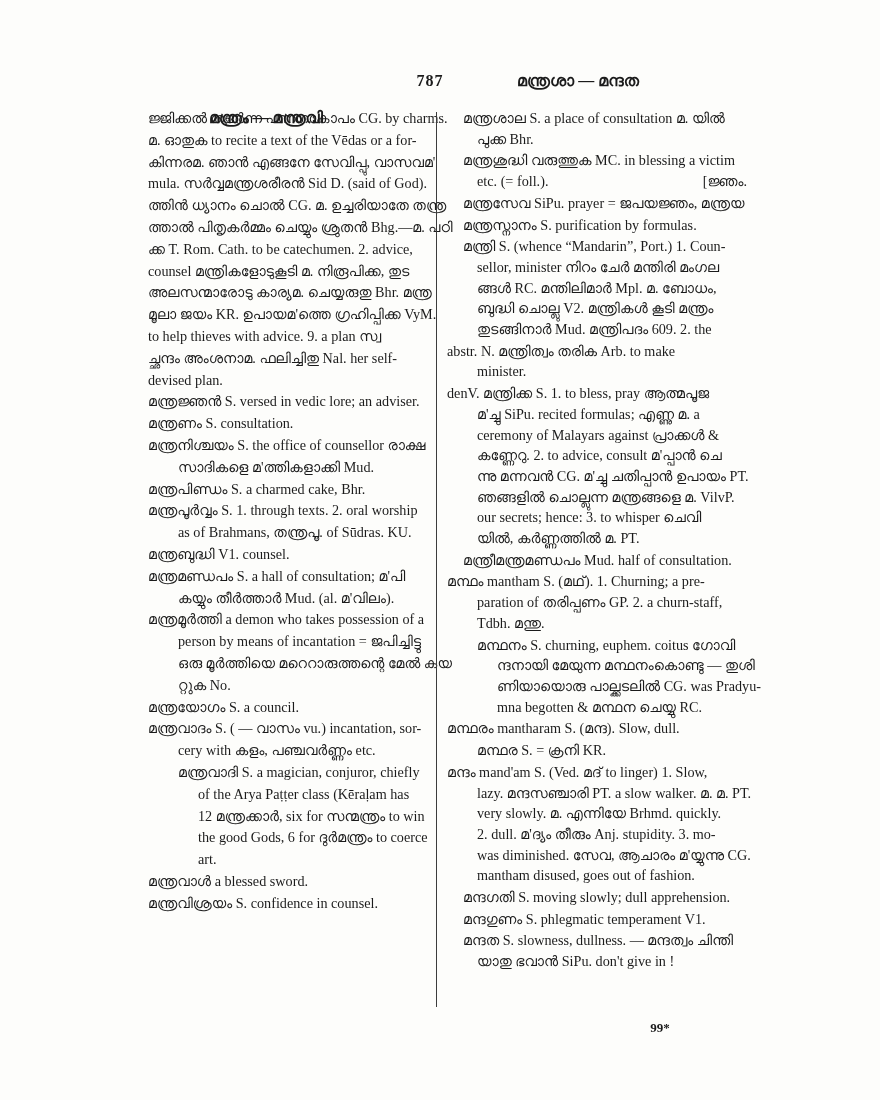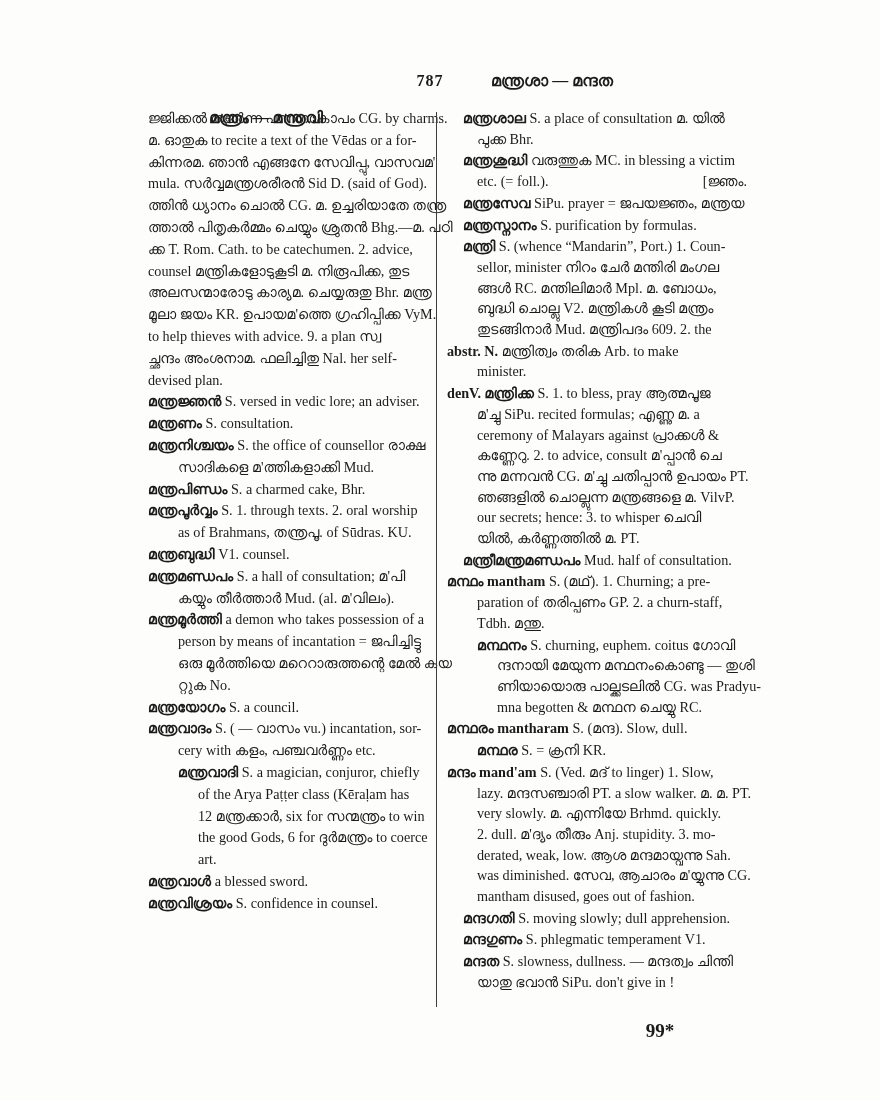--- a/index.html
+++ b/index.html
@@ -8,41 +8,41 @@
     background:#fdfdfb;color:#1b1b1b;
     font-family:"Liberation Serif","DejaVu Serif",serif;
     overflow:hidden;
   }
   .runhead{
     position:absolute;top:72px;font-weight:bold;font-size:16px;
     text-align:center;white-space:nowrap;
   }
   #runhead-left{left:166px;width:200px;margin-top:37px;}
   #page-number{left:380px;width:100px;font-size:16px;letter-spacing:1px;}
-  #runhead-right{left:452px;width:200px;}
+  #runhead-right{left:478px;width:200px;}
   .col{position:absolute;top:108px;font-size:14.2px;}
   #col-left{left:148px;width:289px;}
   #col-right{left:447px;width:300px;}
   #col-left .line{line-height:21.8px;}
   #col-right .line{line-height:20.7px;}
   #col-right .entry{margin-bottom:1px;}
   .line{white-space:nowrap;}
   .ind0{padding-left:0;}
   .ind1{padding-left:16px;}
   .ind2{padding-left:30px;}
   .ind3{padding-left:50px;}
-  .hw{font-weight:bold;}
+  .hw{font-weight:normal;}
   .catch{float:right;}
   #divider{
     position:absolute;left:436px;top:112px;width:1px;height:895px;
     background:#3c3c3c;
   }
   #footer-mark{
     position:absolute;left:620px;top:1020px;width:80px;
-    font-weight:bold;font-size:19px;text-align:center;
+    font-weight:bold;font-size:13px;text-align:center;
   }
 </style>
 </head>
 <body>
 
 <div class="runhead" id="runhead-left">മന്ത്രം — മന്ത്രവി</div>
 
 <div class="runhead" id="page-number">787</div>
 
 <div class="runhead" id="runhead-right">മന്ത്രശാ — മന്ദത</div>
@@ -171,21 +171,20 @@
       <div class="line ind0"><span class="hw">മന്ഥരം mantharam</span> S. (മന്ദ). Slow, dull.</div>
     </div>
     <div class="entry">
       <div class="line ind2"><span class="hw">മന്ഥര</span> S. = ക്രനി KR.</div>
     </div>
     <div class="entry">
       <div class="line ind0"><span class="hw">മന്ദം mand'am</span> S. (Ved. മദ് to linger) 1. Slow,</div>
       <div class="line ind2">lazy. മന്ദസഞ്ചാരി PT. a slow walker. മ. മ. PT.</div>
       <div class="line ind2">very slowly.  മ. എന്നിയേ Brhmd.  quickly.</div>
       <div class="line ind2">2. dull. മ'ദ്യം തീരും Anj. stupidity.   3. mo-</div>
-      <div class="line ind2">derated, weak, low.  ആശ മന്ദമായ്വന്നു Sah.</div>
       <div class="line ind2">was diminished.  സേവ, ആചാരം മ'യ്യുന്നു CG.</div>
       <div class="line ind2">mantham disused, goes out of fashion.</div>
     </div>
     <div class="entry">
       <div class="line ind1"><span class="hw">മന്ദഗതി</span> S. moving slowly; dull apprehension.</div>
     </div>
     <div class="entry">
       <div class="line ind1"><span class="hw">മന്ദഗുണം</span> S. phlegmatic temperament V1.</div>
     </div>
     <div class="entry">

